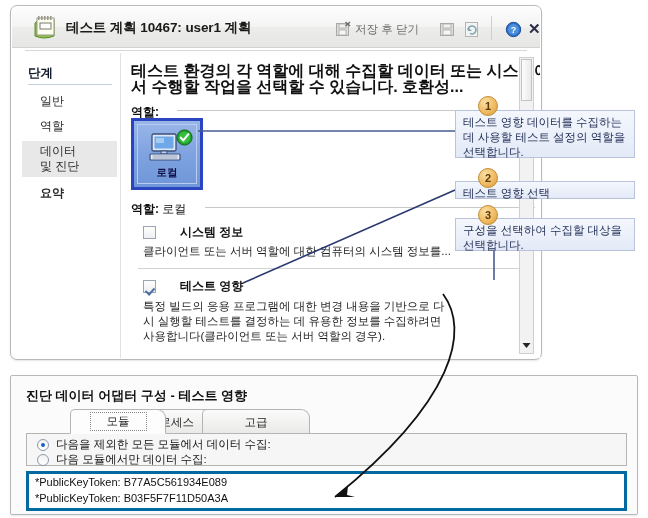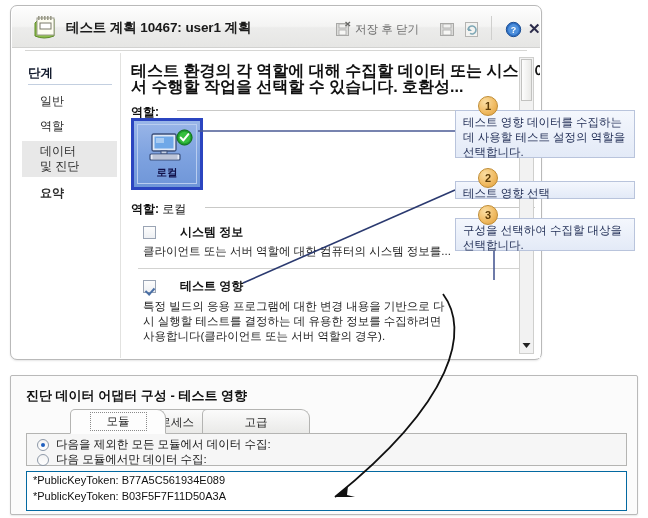--- a/index.html
+++ b/index.html
@@ -231,21 +231,21 @@
     border: 1px solid #8e99a8;
     background: linear-gradient(to bottom,#f2f2f2,#ffffff);
     position: relative; flex: none;
   }
   .rbox.checked::after {
     content: ""; position: absolute; left: 3px; top: 3px;
     width: 4px; height: 4px; border-radius: 50%; background: #1f5fbf;
   }
   .listbox {
     position: absolute; left: 15px; top: 95px; right: 10px; height: 40px;
-    background: #ffffff; border: 1px solid #0369a1;
+    background: #ffffff; border: 3px solid #0369a1;
     overflow: hidden;
   }
   .listbox-item {
     font-size: 11px; color: #111; padding: 1px 6px;
     font-family: "Liberation Sans", sans-serif;
     line-height: 14px;
   }
 
   
   .callout {

